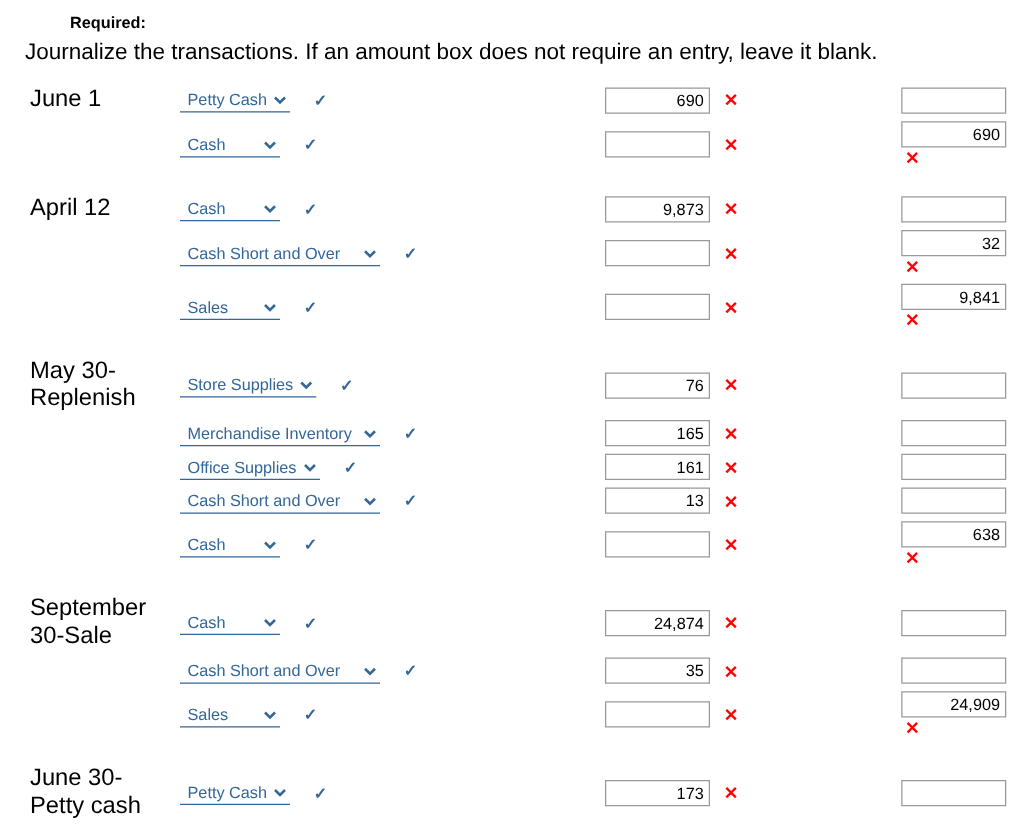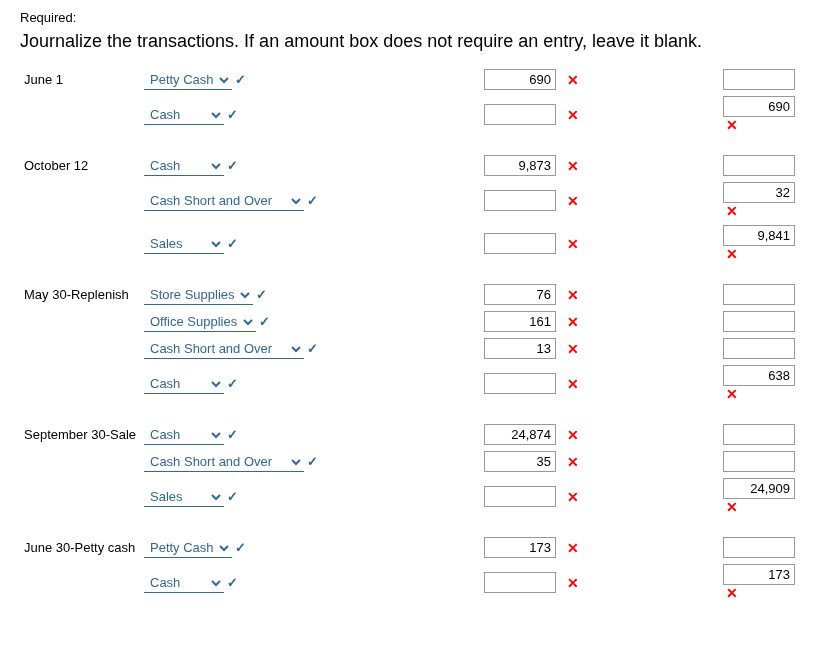--- a/index.html
+++ b/index.html
@@ -4,49 +4,50 @@
   <style>
     * { box-sizing: border-box; margin: 0; padding: 0; }
     body {
       font-family: Arial, sans-serif;
       font-size: 13px;
       background: #fff;
       color: #000;
       padding: 10px 20px;
     }
     .required-label {
-      font-weight: normal;
+      font-weight: bold;
       margin-bottom: 6px;
+      margin-left: 36px;
     }
     .instructions {
       margin-bottom: 14px;
       font-size: 18px;
     }
     .journal-table {
       width: 100%;
       border-collapse: collapse;
     }
     .journal-table td {
       padding: 3px 4px;
       vertical-align: middle;
     }
     .date-cell {
       width: 120px;
-      font-size: 13px;
+      font-size: 19px;
       vertical-align: top;
       padding-top: 6px;
       margin-top: 20px;
     }
     .account-cell {
       width: 280px;
     }
     .account-select-wrap {
       display: inline-flex;
       align-items: center;
-      gap: 3px;
+      gap: 19px;
     }
     .account-select {
       border: none;
       border-bottom: 1px solid #336699;
       color: #336699;
       font-size: 13px;
       background: transparent;
       cursor: pointer;
       padding: 1px 2px;
       min-width: 80px;
@@ -57,21 +58,21 @@
       color: #336699;
       font-size: 13px;
       font-weight: bold;
     }
     .spacer-cell { width: 60px; }
     .amount-cell {
       width: 80px;
       text-align: right;
     }
     .amount-input {
-      width: 72px;
+      width: 84px;
       border: 1px solid #999;
       padding: 2px 4px;
       text-align: right;
       font-size: 13px;
       background: #fff;
     }
     .x-red {
       color: red;
       font-weight: bold;
       font-size: 14px;
@@ -109,21 +110,21 @@
           </div></td>
         <td class="spacer-cell"></td>
         <td class="amount-cell"><input type="text" class="amount-input" style=""></td>
         <td><span class="x-red">✕</span></td>
         <td class="credit-cell"><input type="text" class="amount-input" value="690" style=""><span class="x-red">✕</span></td>
       </tr>
       <tr>
         <td colspan="6" class="section-spacer"></td>
       </tr>
       <tr>
-        <td class="date-cell">October 12</td>
+        <td class="date-cell">April 12</td>
         <td class="account-cell"><div class="account-select-wrap">
             <select class="account-select "><option>Cash</option></select>
             <span class="check-mark">✓</span>
           </div></td>
         <td class="spacer-cell"></td>
         <td class="amount-cell"><input type="text" class="amount-input" value="9,873" style=""></td>
         <td><span class="x-red">✕</span></td>
         <td class="credit-cell"><input type="text" class="amount-input" style=""></td>
       </tr>
       <tr>
@@ -152,20 +153,31 @@
         <td colspan="6" class="section-spacer"></td>
       </tr>
       <tr>
         <td class="date-cell">May 30-Replenish</td>
         <td class="account-cell"><div class="account-select-wrap">
             <select class="account-select "><option>Store Supplies</option></select>
             <span class="check-mark">✓</span>
           </div></td>
         <td class="spacer-cell"></td>
         <td class="amount-cell"><input type="text" class="amount-input" value="76" style=""></td>
+        <td><span class="x-red">✕</span></td>
+        <td class="credit-cell"><input type="text" class="amount-input" style=""></td>
+      </tr>
+      <tr>
+        <td class="date-cell"></td>
+        <td class="account-cell"><div class="account-select-wrap">
+            <select class="account-select wide"><option>Merchandise Inventory</option></select>
+            <span class="check-mark">✓</span>
+          </div></td>
+        <td class="spacer-cell"></td>
+        <td class="amount-cell"><input type="text" class="amount-input" value="165" style=""></td>
         <td><span class="x-red">✕</span></td>
         <td class="credit-cell"><input type="text" class="amount-input" style=""></td>
       </tr>
       <tr>
         <td class="date-cell"></td>
         <td class="account-cell"><div class="account-select-wrap">
             <select class="account-select "><option>Office Supplies</option></select>
             <span class="check-mark">✓</span>
           </div></td>
         <td class="spacer-cell"></td>

